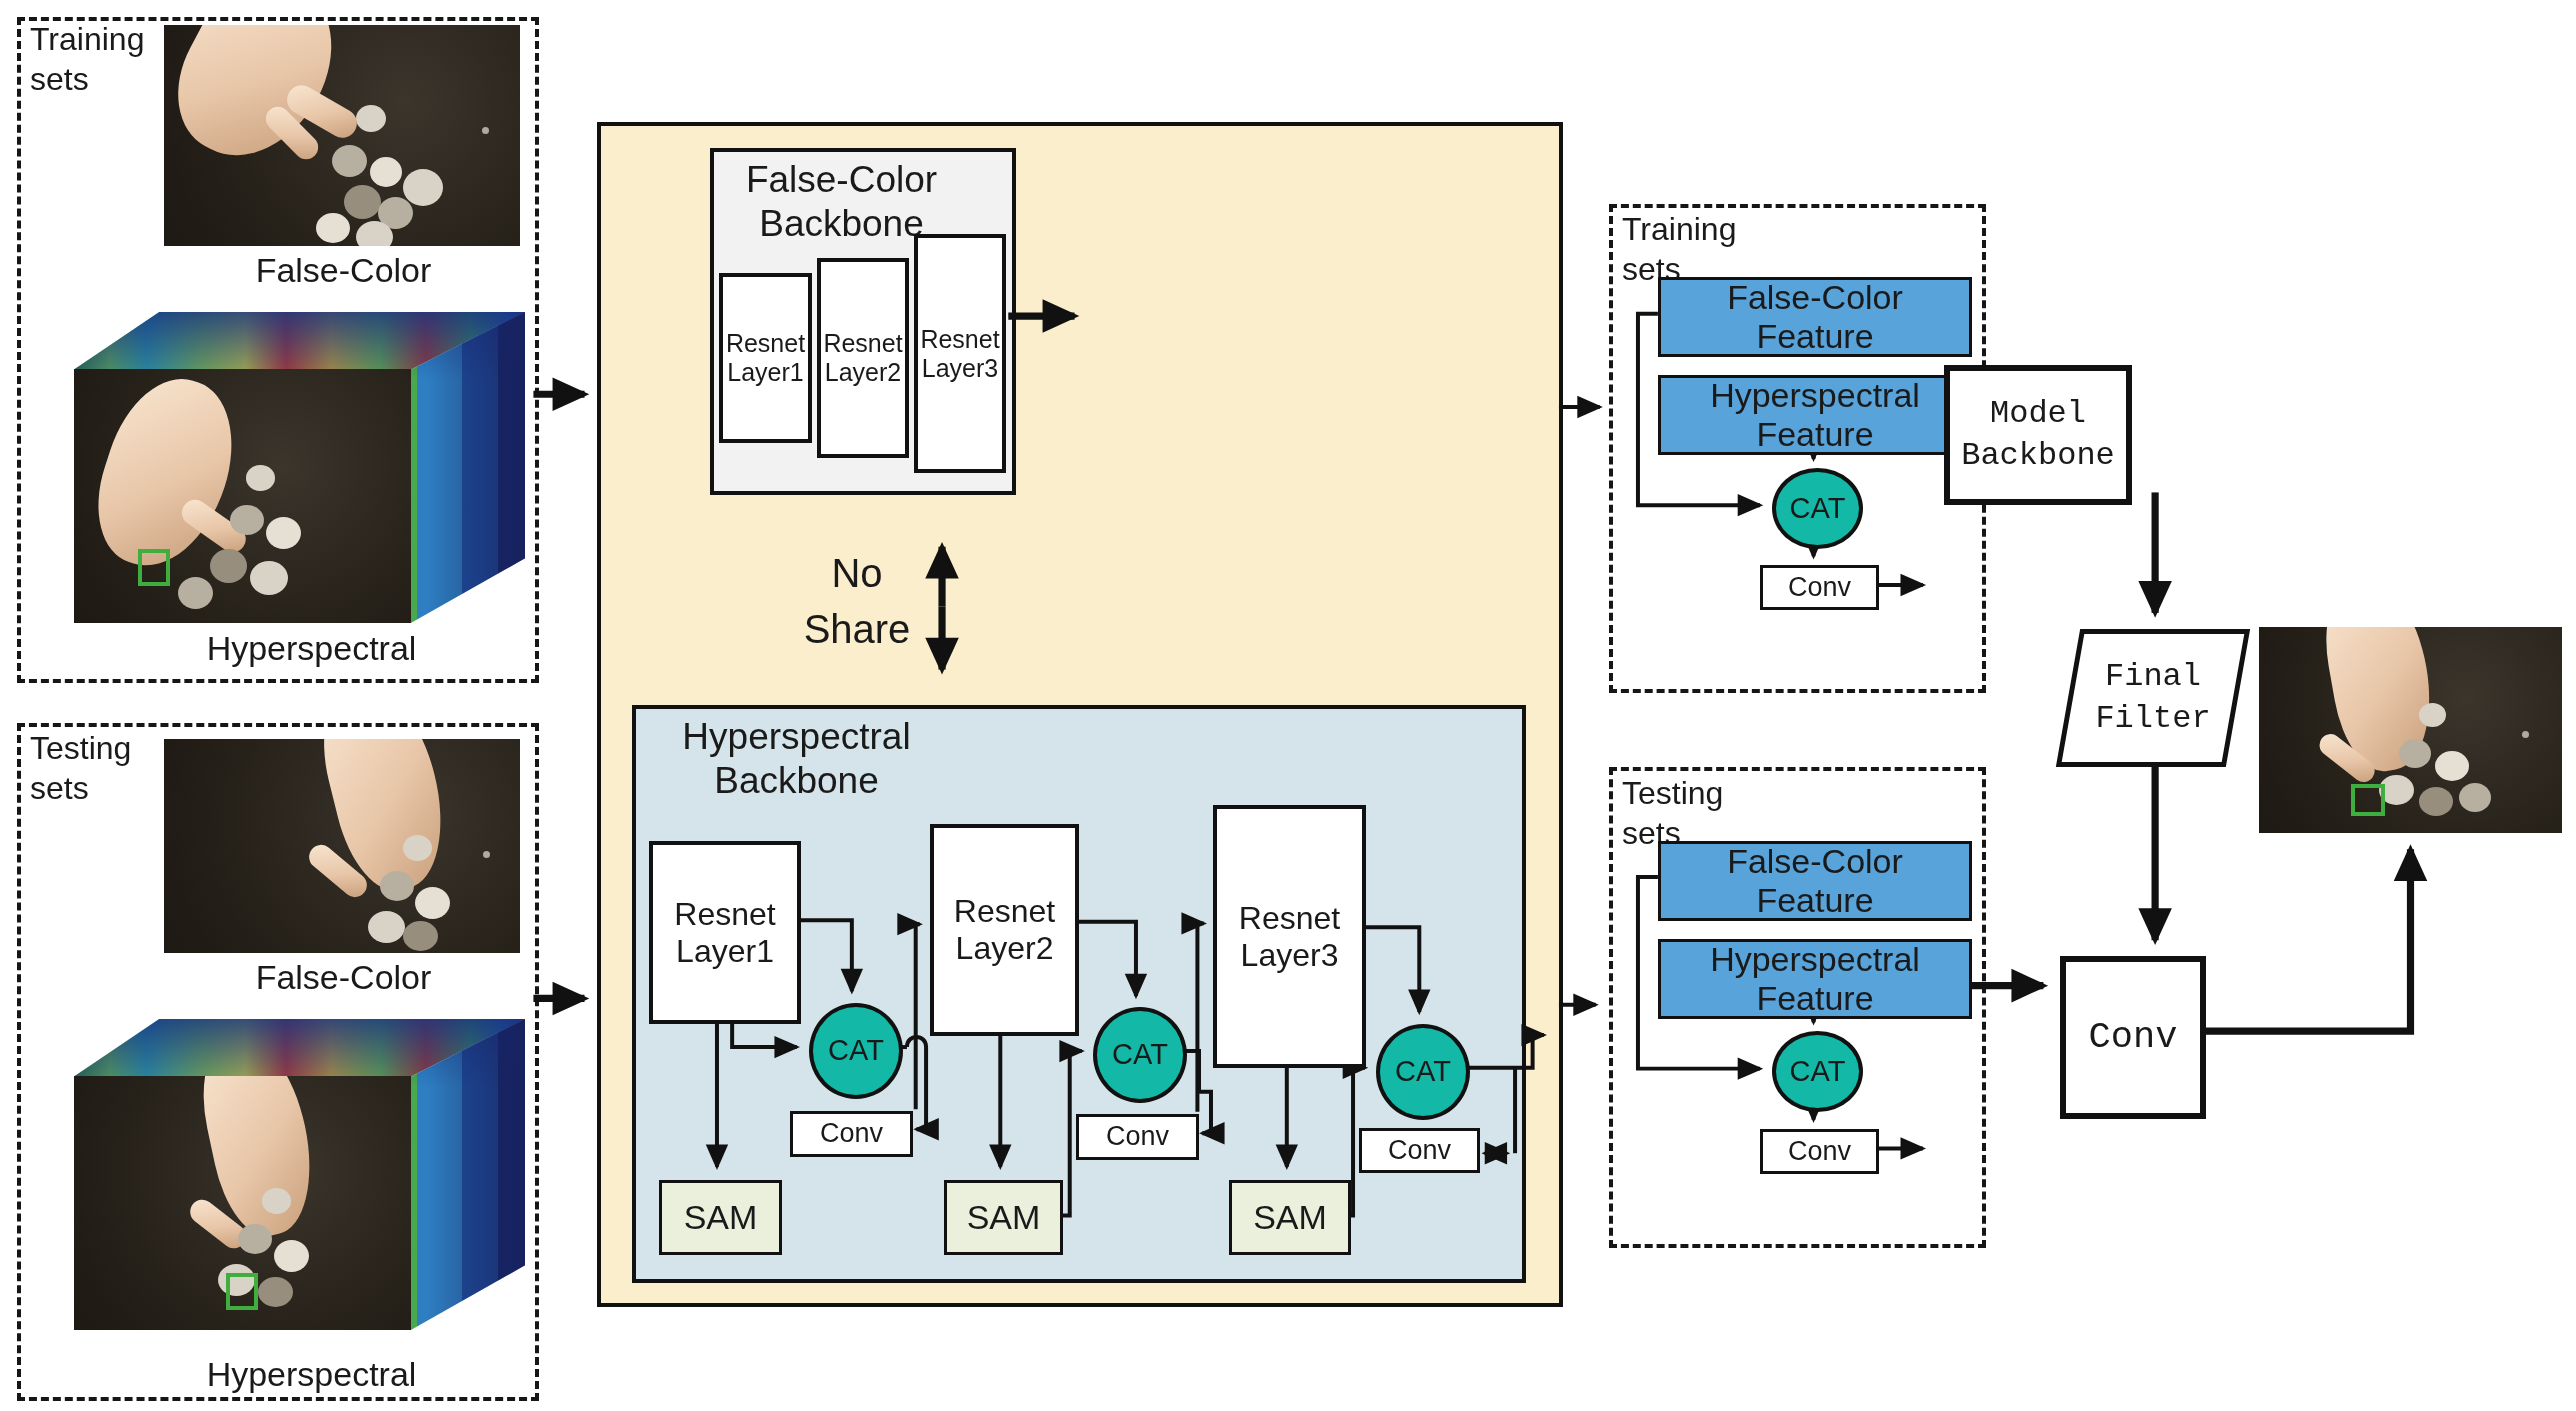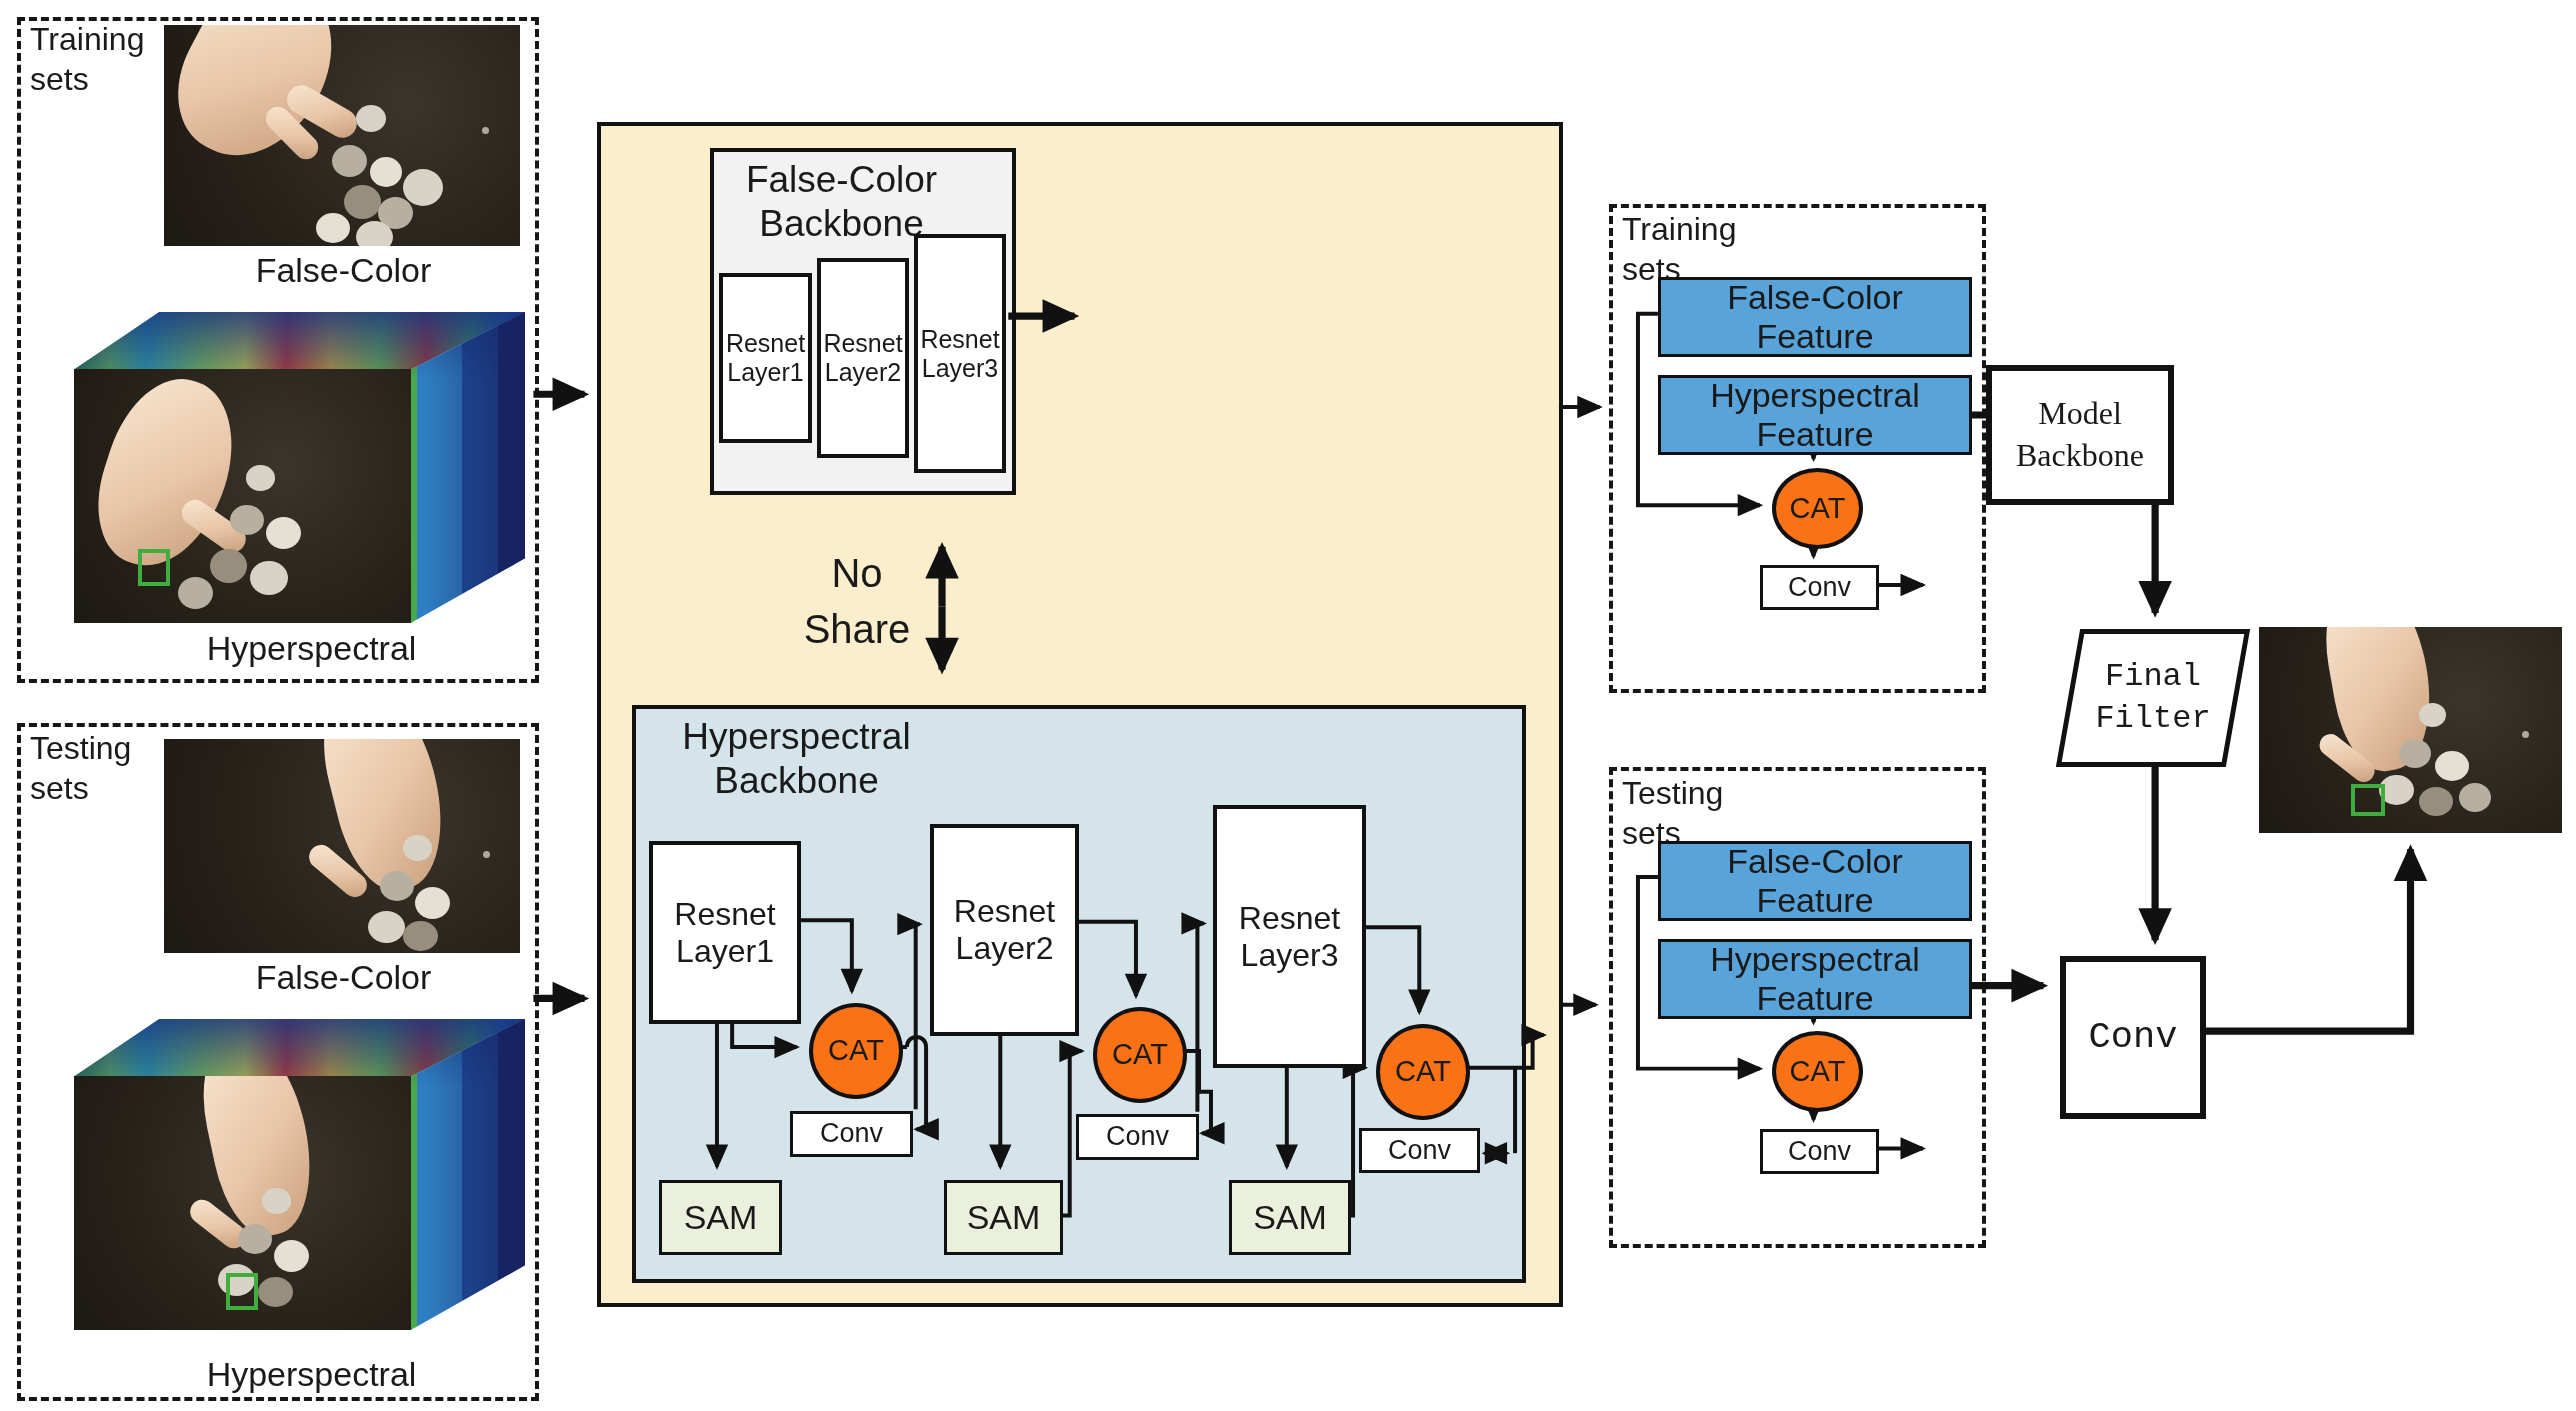--- a/index.html
+++ b/index.html
@@ -12,21 +12,21 @@
   .bluepanel{position:absolute;background:#d5e4ea;border:4px solid #111;}
   
   .node{position:absolute;display:flex;flex-direction:column;align-items:center;justify-content:center;
         text-align:center;line-height:1.15;}
   .whitebox{background:#ffffff;border:4px solid #111;}
   .resnet{font-size:32px;}
   .resnet.small{font-size:25px;}
   .featurebox{background:#57a3da;border:3.2px solid #111;font-size:34px;}
   .sambox{background:#eaf0dc;border:3.2px solid #111;font-size:34px;}
   .convbox{background:#ffffff;border:3.2px solid #111;font-size:27px;}
-  .catnode{background:#f97316;border:4.8px solid #111;border-radius:50%;font-size:29px;}
+  .catnode{background:#14b8a6;border:4.8px solid #111;border-radius:50%;font-size:29px;}
   .monotext{font-family:"Liberation Mono", monospace;font-size:32px;line-height:1.3;}
   .mpbox{background:#fff;border:6.4px solid #111;}
   .ffbox{position:absolute;background:#fff;border:5.6px solid #111;transform:skewX(-10deg);}
   .ffinner{transform:skewX(10deg);width:100%;height:100%;display:flex;flex-direction:column;
            align-items:center;justify-content:center;text-align:center;}
   .bigconv{background:#fff;border:6.4px solid #111;font-size:37px;}
   
   .lbl{position:absolute;text-align:center;}
   .settitle{font-size:32px;line-height:1.25;text-align:left;}
   .paneltitle{font-size:37px;line-height:1.2;text-align:center;}
@@ -305,21 +305,21 @@
       <div>Hyperspectral</div>
       <div>Feature</div>
     </div>
     <div class="node catnode" style="left:1772px;top:1031px;width:83px;height:73px;">
         <span>CAT</span>
       </div>
     <div class="node convbox" style="left:1760px;top:1129px;width:113px;height:39px;">
         <span>Conv</span>
       </div>
 
-    <div class="node mpbox monotext" style="left:1986px;top:365px;width:176px;height:128px;font-family:Liberation Serif, serif;">
+    <div class="node mpbox monotext" style="left:1944px;top:365px;width:176px;height:128px;">
       <div>Model</div>
       <div>Backbone</div>
     </div>
 
     <div class="ffbox monotext" style="left:2068px;top:629px;width:160px;height:128px;">
       <div class="ffinner">
         <div>Final</div>
         <div>Filter</div>
       </div>
     </div>

